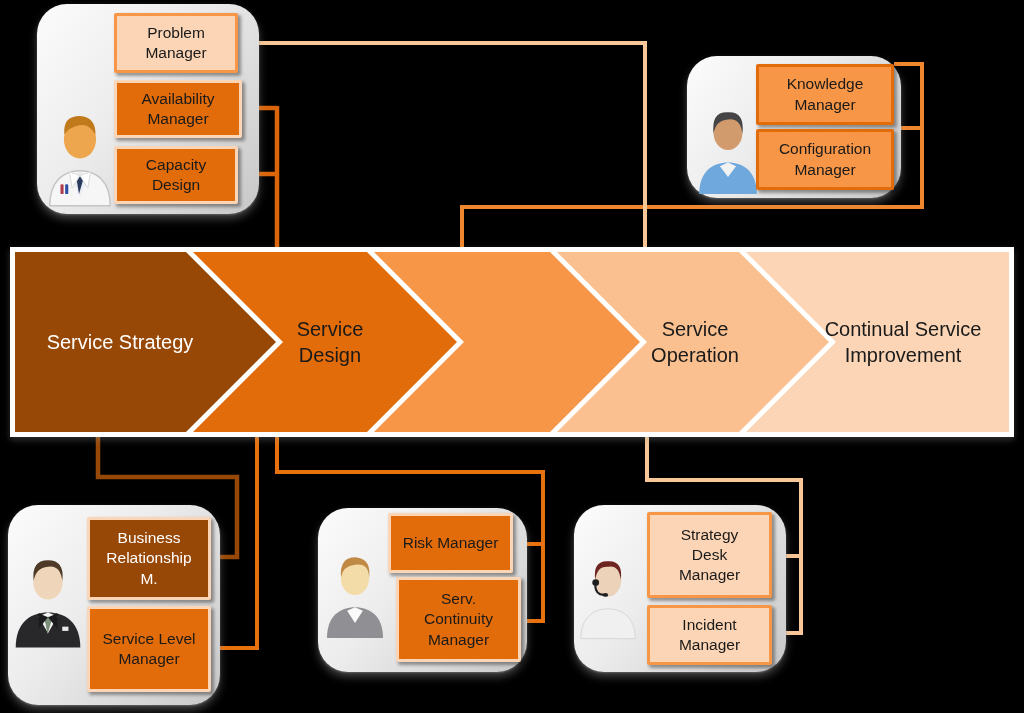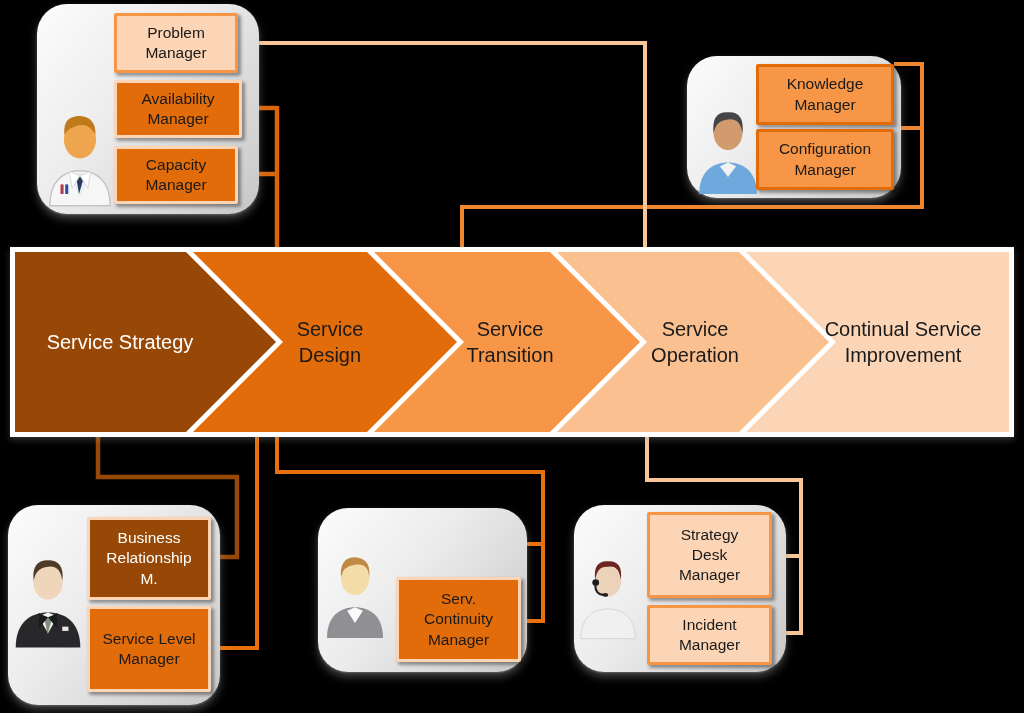--- a/index.html
+++ b/index.html
@@ -101,39 +101,38 @@
     <rect x="0" y="0" width="1004" height="190" fill="#FFFFFF"></rect>
     <polygon points="5,5 176,5 266,95 176,185 5,185" fill="#974806"></polygon>
     <polygon points="183,5 357,5 447,95 357,185 183,185 273,95" fill="#E36C0A"></polygon>
     <polygon points="364,5 540,5 630,95 540,185 364,185 454,95" fill="#F79646"></polygon>
     <polygon points="547,5 729,5 819,95 729,185 547,185 637,95" fill="#FAC090"></polygon>
     <polygon points="736,5 999,5 999,185 736,185 826,95" fill="#FBD5B5"></polygon>
   </svg>
 
   <div class="stage-label light" style="left:20px; width:200px;">Service Strategy</div>
   <div class="stage-label" style="left:270px; width:120px;">Service Design</div>
-  <div class="stage-label" style="left:445px; width:130px;">Service Transition</div>
   <div class="stage-label" style="left:630px; width:130px;">Service Operation</div>
   <div class="stage-label" style="left:788px; width:230px;">Continual Service Improvement</div>
 
   <div class="card" style="left:37px; top:4px; width:222px; height:210px;">
     <svg class="persona" style="left:3px; top:104px;" width="78" height="100" viewBox="0 0 80 100">
       <path d="M10,99 C10,74 24,63 41,63 C58,63 72,74 72,99 Z" fill="#F6F6F6" stroke="#C4C4C4" stroke-width="1.5"></path>
       <path d="M41,64 L32,69 L41,90 L50,69 Z" fill="#E9EDF4"></path>
       <path d="M41,68 L37.5,71.5 L40,87 L44.5,71.5 Z" fill="#2A3A5E"></path>
       <path d="M30,64 L41,68 L33,81 Z" fill="#FFFFFF" stroke="#D8D8D8" stroke-width="1"></path>
       <path d="M52,64 L41,68 L49,81 Z" fill="#FFFFFF" stroke="#D8D8D8" stroke-width="1"></path>
       <rect x="21" y="77" width="3.2" height="10" rx="1.2" fill="#B23B4B"></rect>
       <rect x="25.8" y="77" width="3.2" height="10" rx="1.2" fill="#2C4FA3"></rect>
       <ellipse cx="41" cy="31" rx="16.5" ry="19.5" fill="#EDA64D"></ellipse>
       <path d="M25,26 Q23,7 41,7 Q57,8 57,26 Q50,14 40,16.5 Q29,19 25,26 Z" fill="#C0791B"></path>
     </svg>
     <div class="role-box box-peach" style="left:77px; top:9px;  width:124px; height:60px;">Problem Manager</div>
     <div class="role-box box-orange" style="left:77px; top:76px; width:128px; height:58px;">Availability Manager</div>
-    <div class="role-box box-orange" style="left:77px; top:142px; width:124px; height:58px;">Capacity Manager</div>
+    <div class="role-box box-orange" style="left:77px; top:142px; width:124px; height:58px;">Capacity Design</div>
   </div>
 
   <div class="card" style="left:687px; top:24px; width:214px; height:142px;margin-top:32px;">
     <svg class="persona" style="left:5px; top:48px;" width="72" height="92" viewBox="0 0 80 100">
       <path d="M8,99 C8,74 23,64 40,64 C57,64 72,74 72,99 Z" fill="#6FA8DC"></path>
       <path d="M40,64 L31,68 L40,80 L49,68 Z" fill="#F2F2F2"></path>
       <ellipse cx="40" cy="31" rx="16" ry="19" fill="#D29B6E"></ellipse>
       <path d="M24,32 Q21,7 40,8 Q59,7 56,32 Q54,14 40,16 Q26,17 24,32 Z" fill="#454547"></path>
     </svg>
     <div class="role-box box-mid" style="left:69px; top:8px;  width:138px; height:61px;">Knowledge Manager</div>
@@ -155,20 +154,21 @@
     <div class="role-box box-orange wrap3" style="left:79px; top:101px; width:124px; height:86px;">Service Level Manager</div>
   </div>
 
   <div class="card" style="left:318px; top:508px; width:209px; height:164px;">
     <svg class="persona" style="left:2px; top:42px;" width="70" height="90" viewBox="0 0 80 100">
       <path d="M8,99 C8,74 23,64 40,64 C57,64 72,74 72,99 Z" fill="#909094"></path>
       <path d="M40,64 L31,68 L40,82 L49,68 Z" fill="#FAFAFA"></path>
       <ellipse cx="40" cy="31" rx="16" ry="19" fill="#F4DCA8"></ellipse>
       <path d="M24,30 Q22,6 42,7 Q59,9 56,31 Q56,13 40,15.5 Q26,17 24,30 Z" fill="#C08A45"></path>
     </svg>
+    <div class="role-box box-orange" style="left:70px; top:5px;  width:125px; height:60px;">Risk Manager</div>
     <div class="role-box box-orange wrap3" style="left:70px; top:69px; width:125px; height:85px;margin-left:8px;">Serv. Continuity Manager</div>
   </div>
 
   <div class="card" style="left:574px; top:505px; width:212px; height:167px;">
     <svg class="persona" style="left:0px; top:47px;" width="68" height="90" viewBox="0 0 80 100">
       <path d="M8,99 C8,74 23,64 40,64 C57,64 72,74 72,99 Z" fill="#F0F0F0" stroke="#D2D2D2" stroke-width="1"></path>
       <ellipse cx="40" cy="31" rx="15.5" ry="18.5" fill="#EBD2B9"></ellipse>
       <path d="M25,30 Q22,7 40,8 Q58,7 55,30 Q53,12 40,14.5 Q27,13.5 25,30 Z" fill="#6E2420"></path>
       <circle cx="25.5" cy="33" r="4" fill="#1E1E1E"></circle>
       <path d="M25,37 Q25.5,47 35,47.5" stroke="#1E1E1E" stroke-width="2.5" fill="none"></path>

